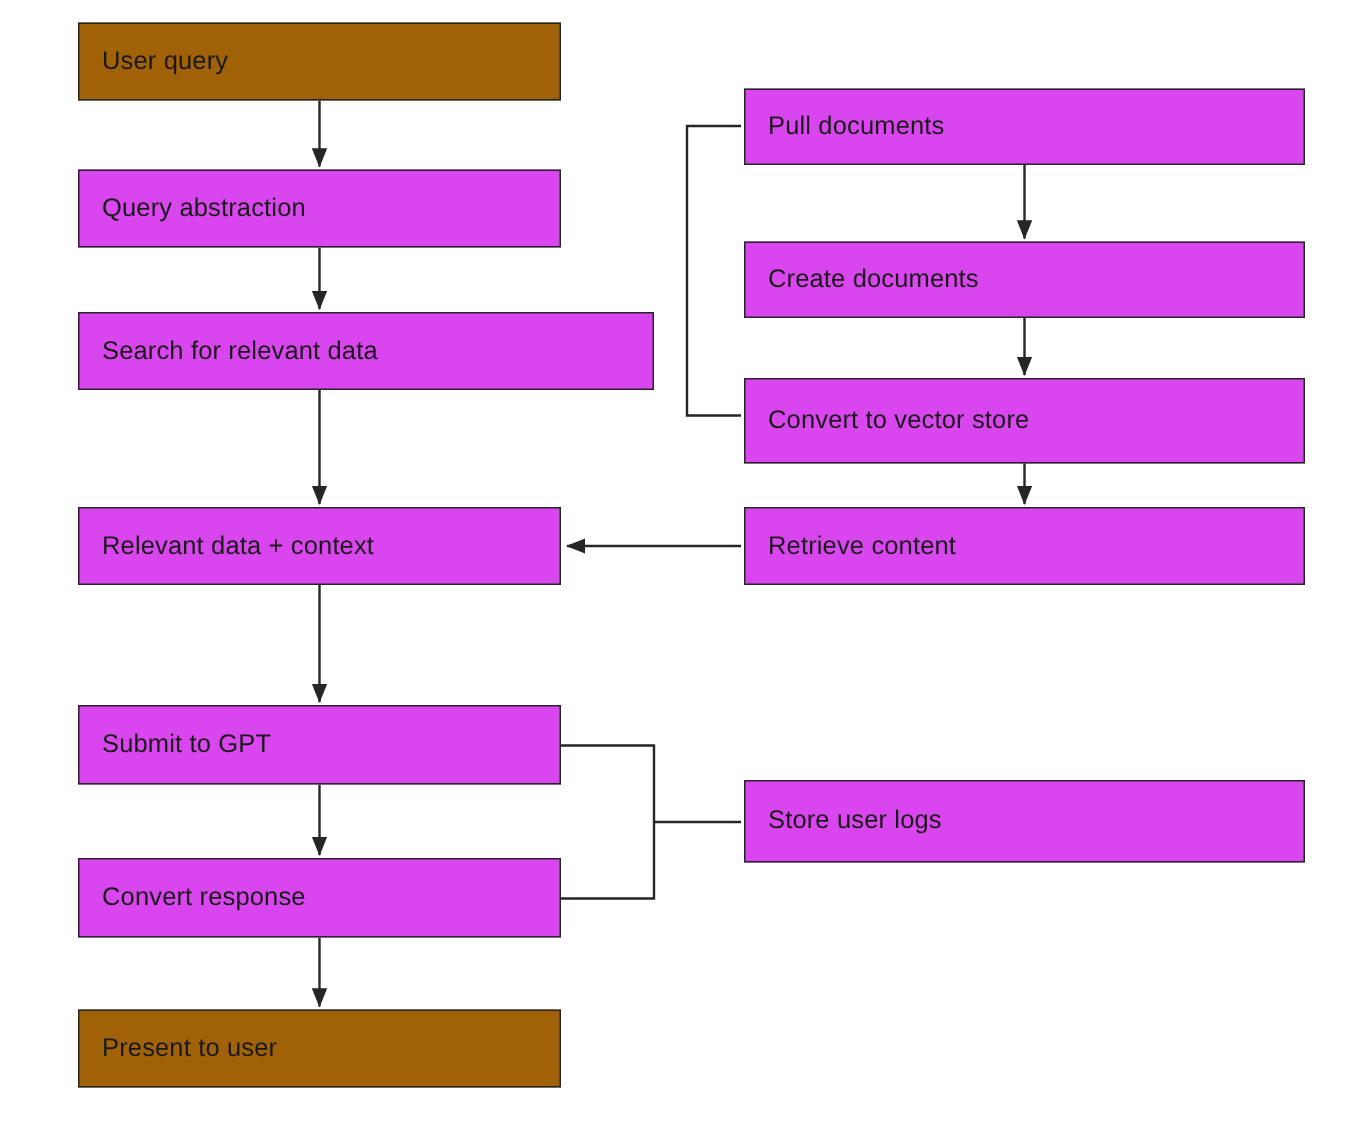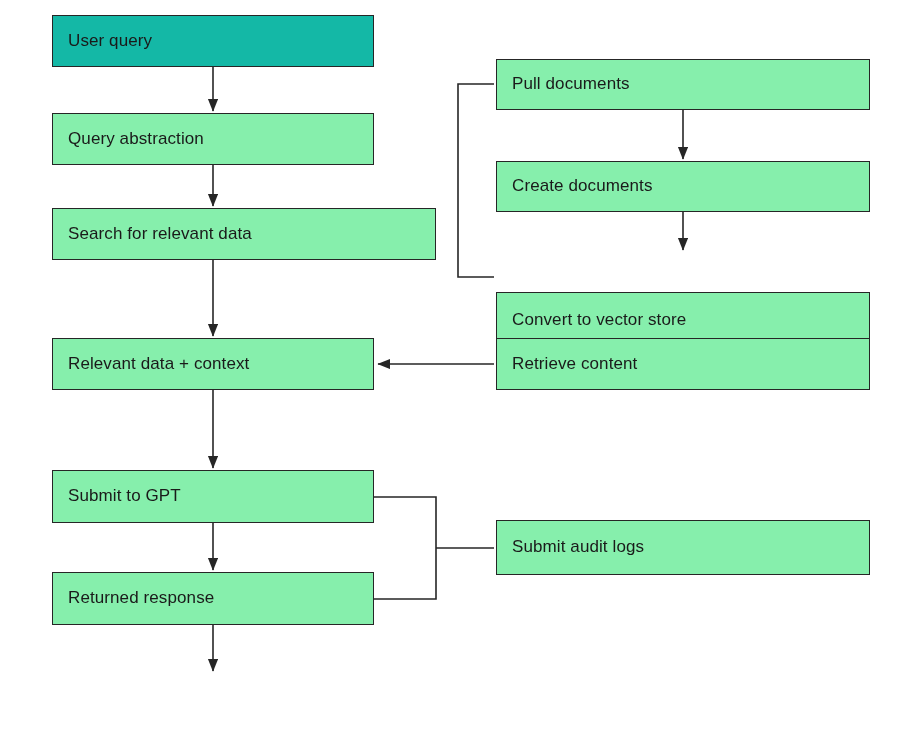--- a/index.html
+++ b/index.html
@@ -23,26 +23,26 @@
     left: 0;
     top: 0;
     width: 901px;
     height: 749px;
     pointer-events: none;
   }
   .node {
     position: absolute;
     box-sizing: border-box;
     border: 1.4px solid #262626;
-    background: #86efac;
+    background: #d946ef;
     display: flex;
     align-items: center;
   }
   .node.shaded {
-    background: #14b8a6;
+    background: #a16207;
   }
   .node-label {
     font-family: "Liberation Sans", sans-serif;
     font-size: 17px;
     line-height: 1.2;
     color: #1a1a1a;
     padding-left: 15px;
     white-space: nowrap;
     letter-spacing: 0.1px;
   }
@@ -100,37 +100,40 @@
 
   <div class="node" style="left:52px; top:338px; width:322px; height:52px;">
     <span class="node-label">Relevant data + context</span>
   </div>
 
   <div class="node" style="left:52px; top:470px; width:322px; height:53px;">
     <span class="node-label">Submit to GPT</span>
   </div>
 
   <div class="node" style="left:52px; top:572px; width:322px; height:53px;">
-    <span class="node-label">Returned response</span>
+    <span class="node-label">Convert response</span>
   </div>
 
+  <div class="node shaded" style="left:52px; top:673px; width:322px; height:52px;">
+    <span class="node-label">Present to user</span>
+  </div>
 
   <div class="node" style="left:496px; top:59px; width:374px; height:51px;">
     <span class="node-label">Pull documents</span>
   </div>
 
   <div class="node" style="left:496px; top:161px; width:374px; height:51px;">
     <span class="node-label">Create documents</span>
   </div>
 
-  <div class="node" style="left:496px; top:252px; width:374px; height:57px;margin-top:40px;">
+  <div class="node" style="left:496px; top:252px; width:374px; height:57px;">
     <span class="node-label">Convert to vector store</span>
   </div>
 
   <div class="node" style="left:496px; top:338px; width:374px; height:52px;">
     <span class="node-label">Retrieve content</span>
   </div>
 
   <div class="node" style="left:496px; top:520px; width:374px; height:55px;">
-    <span class="node-label">Submit audit logs</span>
+    <span class="node-label">Store user logs</span>
   </div>
 
 </div>
 
 </body></html>

